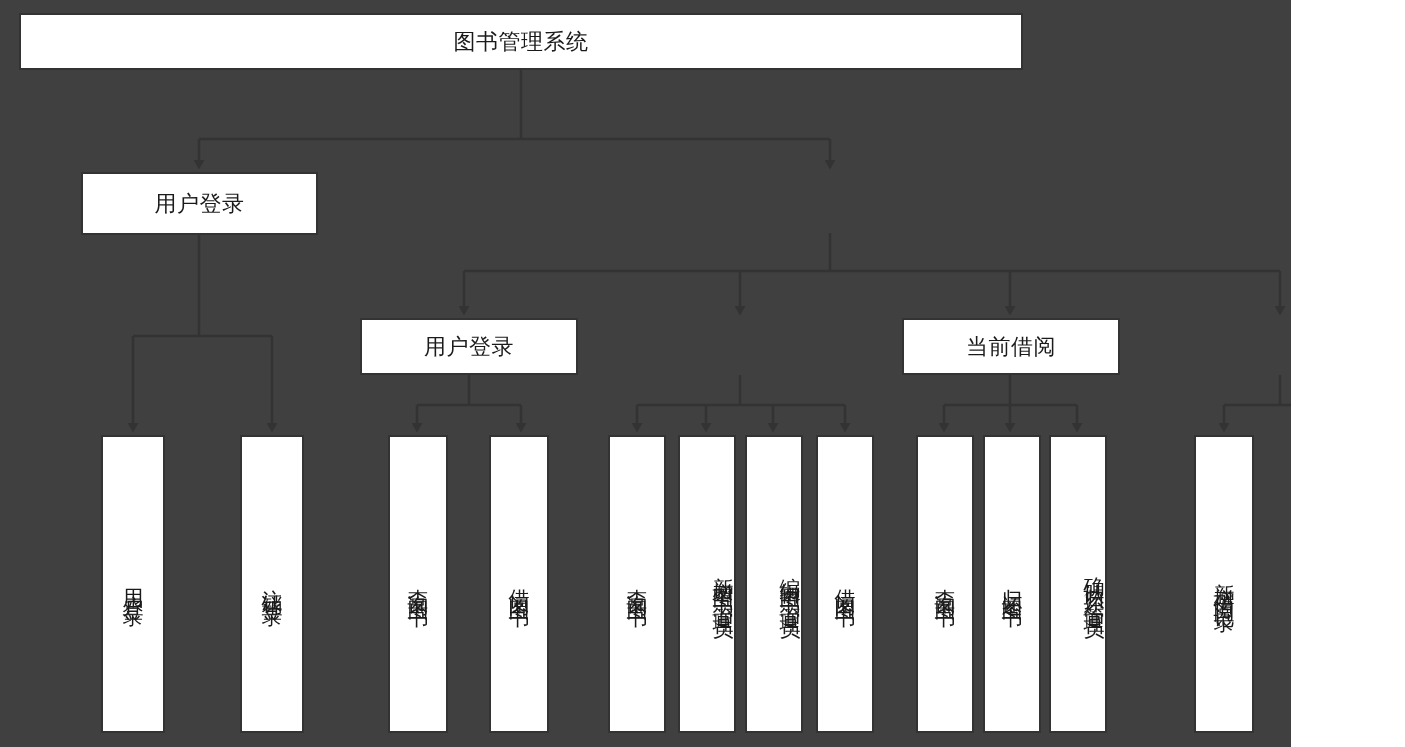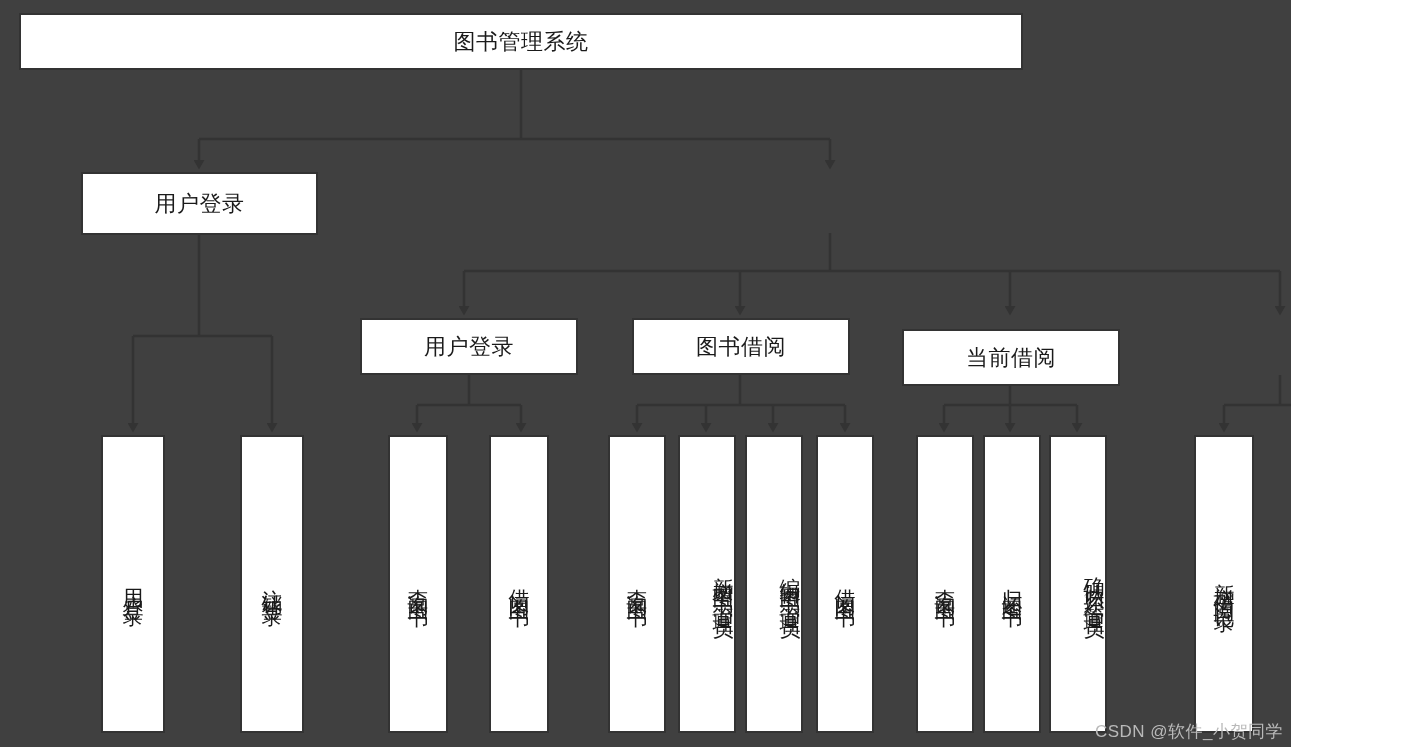--- a/index.html
+++ b/index.html
@@ -122,35 +122,33 @@
       <path d="M1224,405 L1224,424" marker-end="url(#arrow)"></path>
       <path d="M1341,405 L1341,424" marker-end="url(#arrow)"></path>
     </g>
   </svg>
 
   <div class="node horiz root" style="left:19px; top:13px; width:1004px; height:57px;">图书管理系统</div>
 
   <div class="node horiz" style="left:81px; top:172px; width:237px; height:63px;">用户登录</div>
 
   <div class="node horiz" style="left:360px; top:318px; width:218px; height:57px;">用户登录</div>
-  <div class="node horiz" style="left:632px; top:318px; width:218px; height:57px;">图书借阅</div>
-  <div class="node horiz" style="left:902px; top:318px; width:218px; height:57px;margin-top:11px;">当前借阅</div>
+  <div class="node horiz" style="left:902px; top:318px; width:218px; height:57px;">当前借阅</div>
 
   <div class="node vert mid" style="left:101px; top:435px; width:64px; height:298px;">用户登录</div>
   <div class="node vert mid" style="left:240px; top:435px; width:64px; height:298px;">注销登录</div>
 
   <div class="node vert mid" style="left:388px; top:435px; width:60px; height:298px;">查询图书</div>
   <div class="node vert mid" style="left:489px; top:435px; width:60px; height:298px;">借阅图书</div>
 
   <div class="node vert mid" style="left:608px; top:435px; width:58px; height:298px;">查询图书</div>
   <div class="node vert tall-pad" style="left:678px; top:435px; width:58px; height:298px;">新增图书（管理员）</div>
   <div class="node vert tall-pad" style="left:745px; top:435px; width:58px; height:298px;">编辑图书（管理员）</div>
   <div class="node vert mid" style="left:816px; top:435px; width:58px; height:298px;">借阅图书</div>
 
   <div class="node vert mid" style="left:916px; top:435px; width:58px; height:298px;">查询图书</div>
   <div class="node vert mid" style="left:983px; top:435px; width:58px; height:298px;">归还图书</div>
   <div class="node vert tall-pad" style="left:1049px; top:435px; width:58px; height:298px;">确认归还（管理员）</div>
 
   <div class="node vert mid" style="left:1194px; top:435px; width:60px; height:298px;">新增借阅记录</div>
   <div class="node vert mid" style="left:1311px; top:435px; width:60px; height:298px;">查询借阅记录</div>
 
-  <div class="wm">CSDN @软件_小贺同学</div>
 </div>
 
 </body></html>

